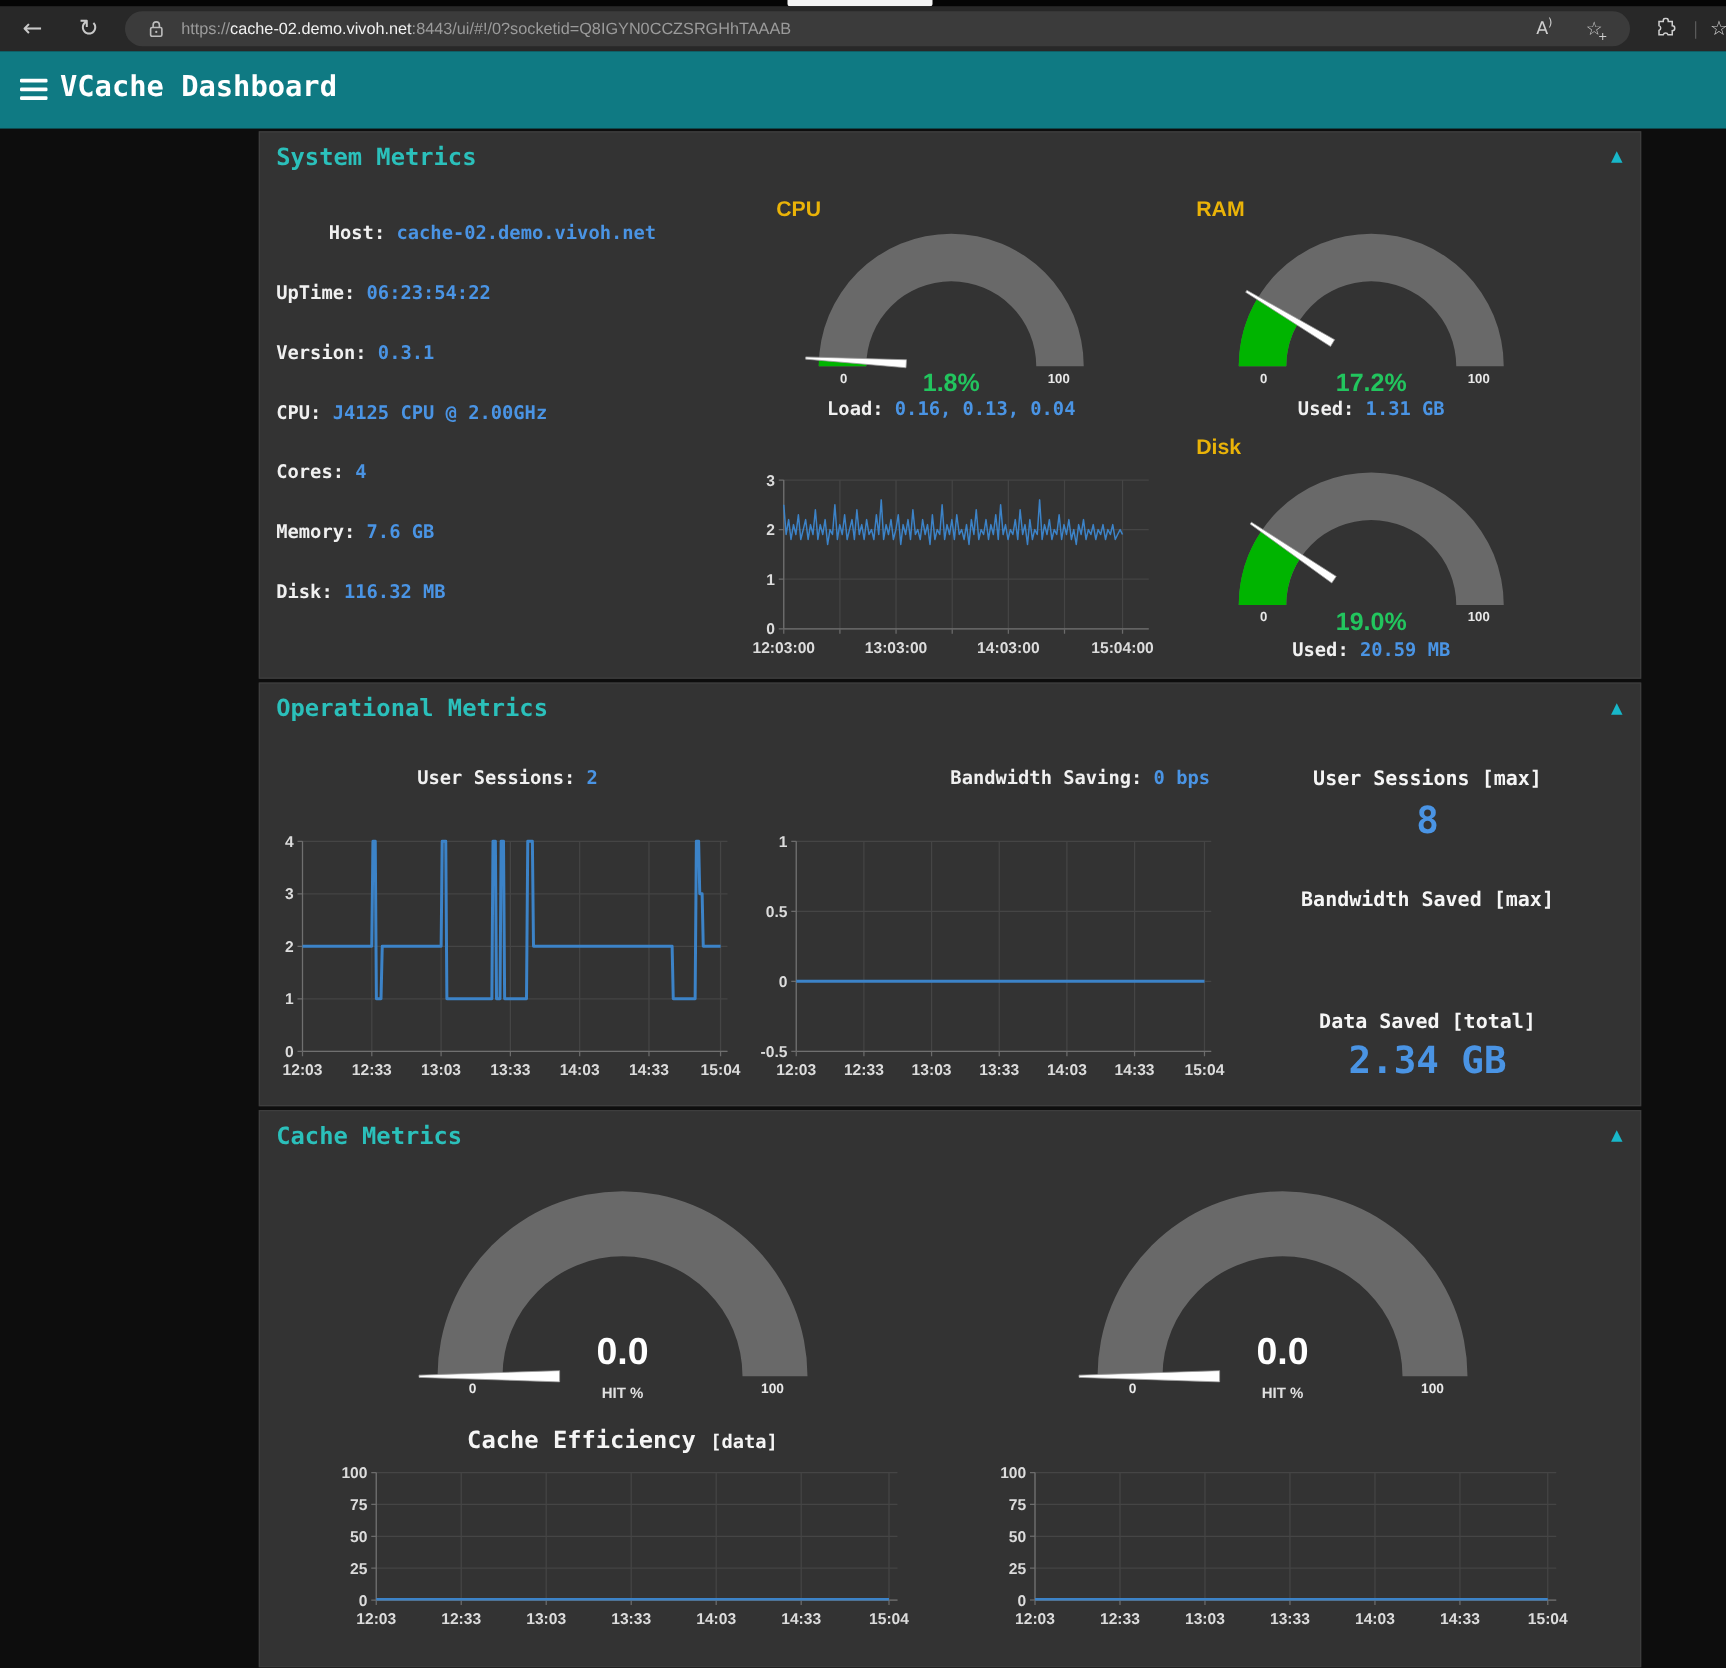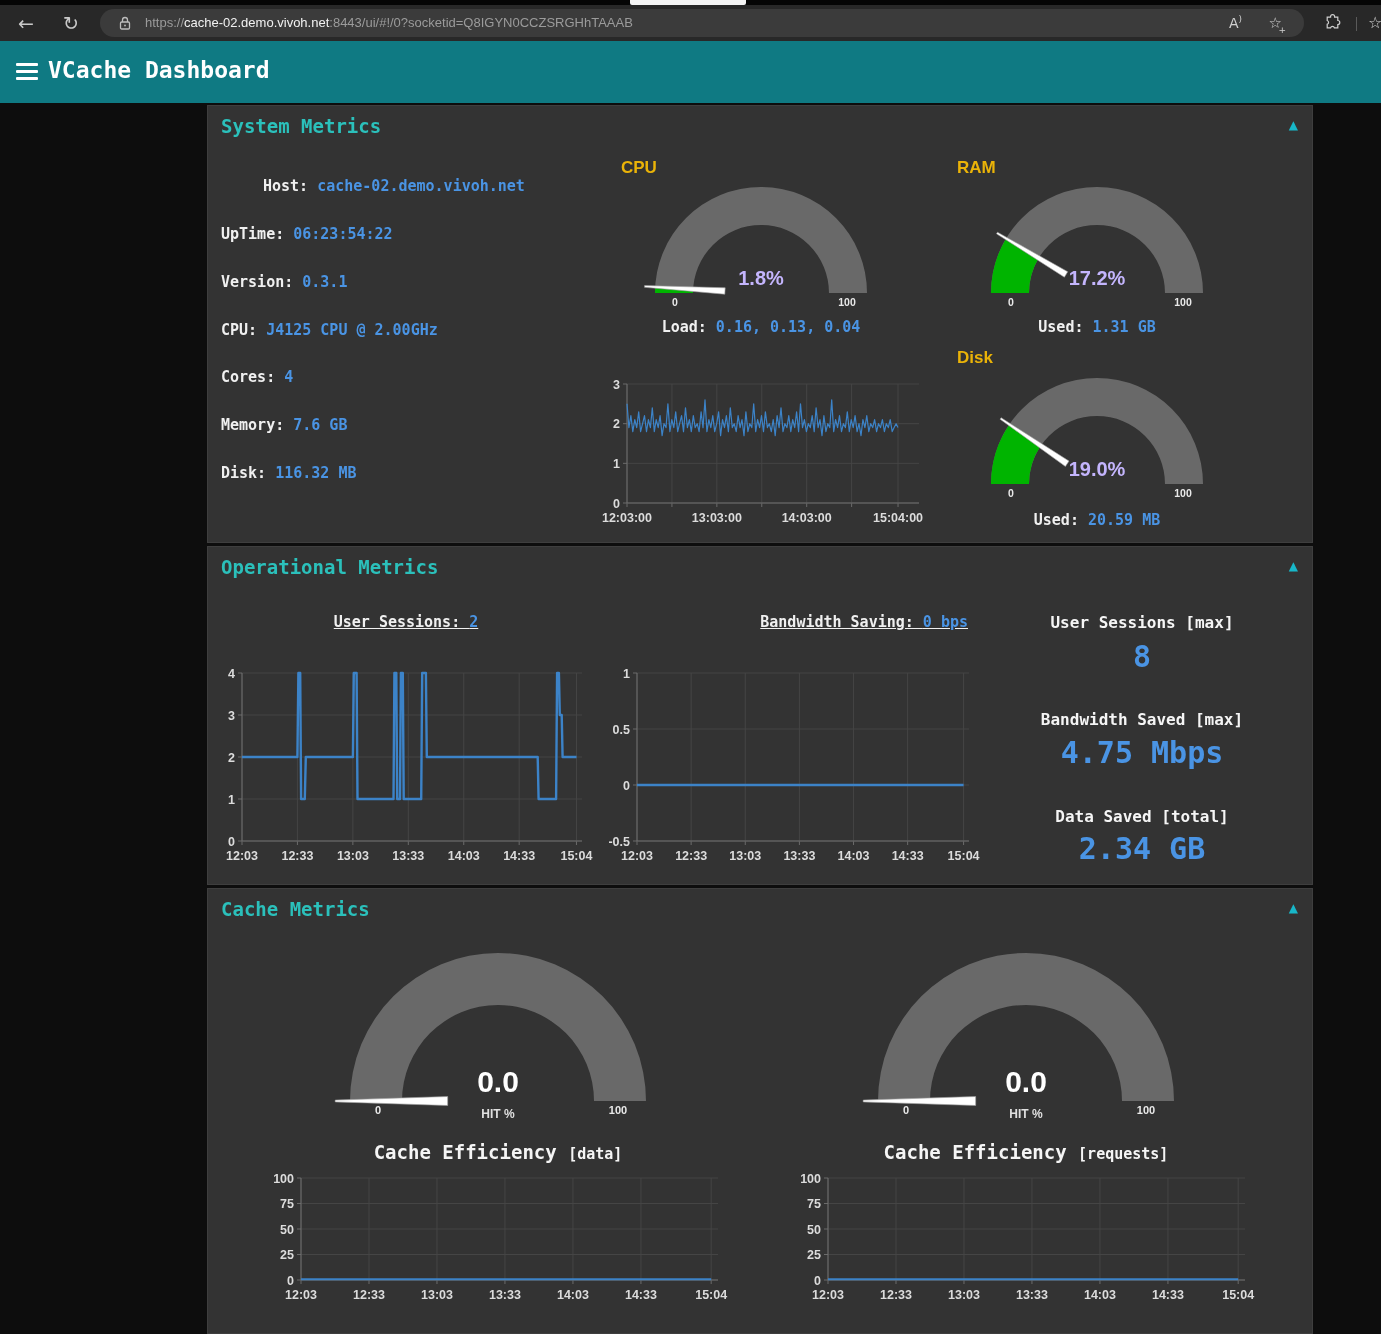--- a/index.html
+++ b/index.html
@@ -32,27 +32,27 @@
   .hamburger div{height:3px;background:#fff;margin-bottom:4px;border-radius:1px;}
   .app-title{position:absolute;left:48px;top:16px;font:bold 23px "DejaVu Sans Mono",monospace;color:#fff;}
   
   .main{position:absolute;left:0;top:103px;width:1381px;height:1231px;background:#0d0d0d;}
   .panel{position:absolute;left:207px;width:1106px;background:#333333;border:1px solid #3e3e3e;box-sizing:border-box;}
   .sec-title{position:absolute;left:13px;top:9px;font:bold 19px "DejaVu Sans Mono",monospace;color:#2bc0bb;}
   .collapse{position:absolute;right:14px;top:12px;color:#18b7c9;font-size:12px;font-family:"DejaVu Sans",sans-serif;cursor:pointer;}
   .info-row{position:absolute;left:13px;font:bold 15px "DejaVu Sans Mono",monospace;color:#f0f0f0;white-space:pre;}
   .blue{color:#4a94e4;}
   .g-title{position:absolute;width:280px;font:bold 17px "Liberation Sans",sans-serif;color:#eab308;}
-  .g-value{position:absolute;width:280px;text-align:center;font:bold 20px "Liberation Sans",sans-serif;color:#c4b5fd;}
+  .g-value{position:absolute;width:280px;text-align:center;font:bold 20px "Liberation Sans",sans-serif;color:#22c55e;margin-top:29px;}
   .g-sub{position:absolute;width:280px;text-align:center;font:bold 15px "DejaVu Sans Mono",monospace;color:#f0f0f0;white-space:pre;}
   .chart{position:absolute;}
   .gauge{position:absolute;}
   svg text.tick{font:bold 12.5px "Liberation Sans",sans-serif;fill:#dcdcdc;}
   
-  .op-chart-head{position:absolute;text-align:center;font:bold 15px "DejaVu Sans Mono",monospace;color:#f0f0f0;white-space:pre;text-decoration:underline;}
+  .op-chart-head{position:absolute;text-align:center;font:bold 15px "DejaVu Sans Mono",monospace;color:#f0f0f0;white-space:pre;}
   .stat-label{position:absolute;left:784px;width:300px;text-align:center;font:bold 16px "DejaVu Sans Mono",monospace;color:#f5f5f5;}
   .stat-value{position:absolute;left:784px;width:300px;text-align:center;font:bold 30px "DejaVu Sans Mono",monospace;color:#4a94e4;}
   
   .big-g-value{position:absolute;width:380px;text-align:center;font:bold 30px "Liberation Sans",sans-serif;color:#fff;}
   .hit-label{position:absolute;width:380px;text-align:center;font:bold 12px "Liberation Sans",sans-serif;color:#e0e0e0;}
   .ce-title{position:absolute;width:460px;text-align:center;color:#f5f5f5;white-space:pre;}
   .ce-main{font:bold 19px "DejaVu Sans Mono",monospace;}
   .ce-tag{font:bold 15px "DejaVu Sans Mono",monospace;}
 </style>
 </head>
@@ -257,21 +257,20 @@
         <line x1="32" y1="10" x2="36" y2="10" stroke="#6b6b6b"></line>
         <text x="29" y="14.5" text-anchor="end" class="tick">1</text>
         <line x1="36" y1="10" x2="36" y2="178" stroke="#707070"></line>
         <line x1="36" y1="178" x2="368" y2="178" stroke="#707070"></line>
         <polyline points="36.0,122.0 362.6,122.0" fill="none" stroke="#3c83c8" stroke-width="2.4" stroke-linejoin="round"></polyline>
       </svg>
 
     <div class="stat-label" style="top:66px;">User Sessions [max]</div>
     <div class="stat-value" style="top:92px;">8</div>
     <div class="stat-label" style="top:163px;">Bandwidth Saved [max]</div>
-    <div class="stat-value" style="top:188px;">4.75 Mbps</div>
     <div class="stat-label" style="top:260px;">Data Saved [total]</div>
     <div class="stat-value" style="top:284px;">2.34 GB</div>
   </section>
 
   <section class="panel" style="top:785px;height:446px;">
     <div class="sec-title">Cache Metrics</div>
     <span class="collapse">▲</span>
 
     <svg class="gauge" style="left:100px;top:57px;" width="380" height="175">
         <path d="M42 154.99999999999997 A148 148 0 0 1 338 155 L286 155 A96 96 0 0 0 94 155 Z" fill="#696969"></path>
@@ -325,21 +324,20 @@
       </svg>
 
     <svg class="gauge" style="left:628px;top:57px;" width="380" height="175">
         <path d="M42 154.99999999999997 A148 148 0 0 1 338 155 L286 155 A96 96 0 0 0 94 155 Z" fill="#696969"></path>
         <text x="70" y="168" text-anchor="middle" fill="#e9e9e9" style="font:bold 11px &quot;Liberation Sans&quot;,sans-serif">0</text>
         <text x="310" y="168" text-anchor="middle" fill="#e9e9e9" style="font:bold 11px &quot;Liberation Sans&quot;,sans-serif">100</text>
         <polygon points="27.2,154.1 27.2,155.9 139.7,159.5 139.7,150.5" fill="#ffffff" stroke="#9a9a9a" stroke-width="0.6"></polygon>
       </svg>
     <div class="big-g-value" style="left:628px;top:176px;">0.0</div>
     <div class="hit-label" style="left:628px;top:218px;">HIT %</div>
-    <div class="ce-title" style="left:588px;top:252px;"><span class="ce-main">Cache Efficiency </span><span class="ce-tag">[requests]</span></div>
     <svg class="chart" style="left:582px;top:277px;" width="475" height="150">
         <line x1="38" y1="12" x2="38" y2="114" stroke="#454545"></line>
         <line x1="38" y1="114" x2="38" y2="118" stroke="#6b6b6b"></line>
         <text x="38" y="133" text-anchor="middle" class="tick">12:03</text>
         <line x1="105.98913043478261" y1="12" x2="105.98913043478261" y2="114" stroke="#454545"></line>
         <line x1="105.98913043478261" y1="114" x2="105.98913043478261" y2="118" stroke="#6b6b6b"></line>
         <text x="105.98913043478261" y="133" text-anchor="middle" class="tick">12:33</text>
         <line x1="173.97826086956522" y1="12" x2="173.97826086956522" y2="114" stroke="#454545"></line>
         <line x1="173.97826086956522" y1="114" x2="173.97826086956522" y2="118" stroke="#6b6b6b"></line>
         <text x="173.97826086956522" y="133" text-anchor="middle" class="tick">13:03</text>

